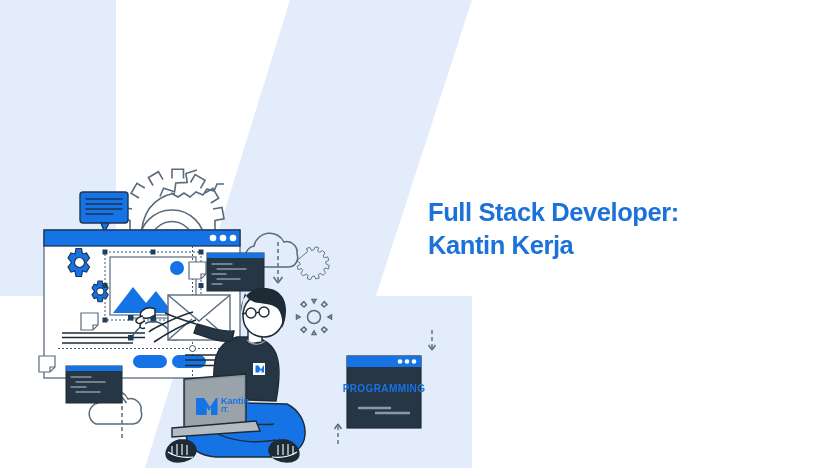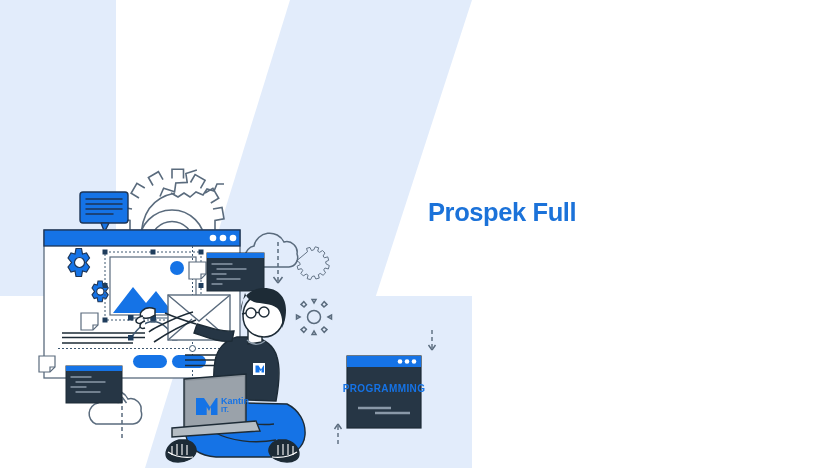--- a/index.html
+++ b/index.html
@@ -312,16 +312,17 @@
       <g>
         <path d="M196 398 l8 0 6 9 6 -9 1.5 0 0 17 -6.5 0 0 -8 -2 4 -2.3 -4 0 8 -10.7 0 z" fill="#1573e6"></path>
       </g>
       <text x="221" y="404" fill="#1573e6" font-family="Liberation Sans, sans-serif" font-size="9" font-weight="bold">Kantin</text>
       <text x="221" y="412" fill="#1573e6" font-family="Liberation Sans, sans-serif" font-size="7.5" font-weight="bold">IT.</text>
     </g>
 
   </svg>
 
   <div class="abs" id="headline">
-    <span class="ln">Prospek Full</span>
+    <span class="ln">Full Stack Developer:</span>
+    <span class="ln">Kantin Kerja</span>
   </div>
 
 </div>
 
 </body></html>

